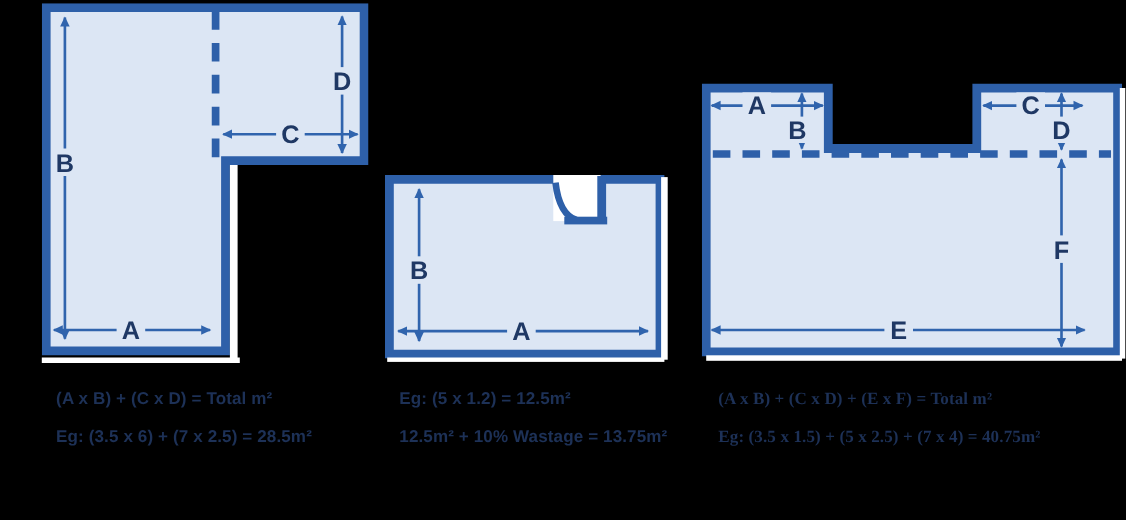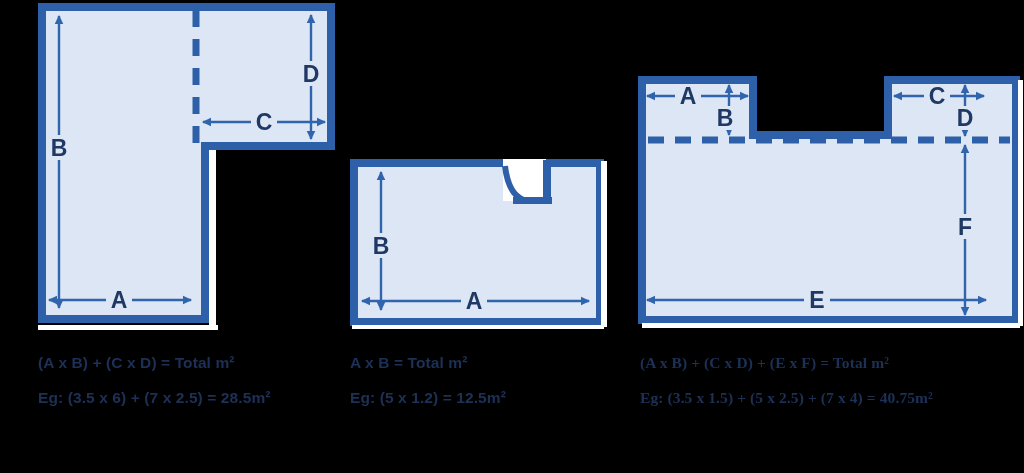--- a/index.html
+++ b/index.html
@@ -8,21 +8,21 @@
   .d1{left:38px;top:3px;width:297px;height:322px;}
   .d2{left:350px;top:159px;width:256px;height:167px;}
   .d3{left:638px;top:76px;width:382px;height:248px;}
   figure.diagram svg{display:block;width:100%;height:100%;}
   .room{fill:#dce6f4;stroke:#2e60a9;stroke-width:8;stroke-linejoin:miter;}
   .dash{stroke:#2e60a9;stroke-width:7;fill:none;}
   .arrow{stroke:#3064ad;stroke-width:2.4;fill:none;}
   .patch{fill:#dce6f4;stroke:none;}
   .dimlabel{font:600 23px "Liberation Sans",sans-serif;fill:#1f3864;text-anchor:middle;}
   .doorline{stroke:#2e60a9;fill:none;}
-  .formulas{position:absolute;font:700 15.5px "Liberation Sans",sans-serif;color:#1d3157;letter-spacing:.1px;}
+  .formulas{position:absolute;font:700 15.5px "Liberation Sans",sans-serif;color:#1d3157;letter-spacing:.1px;margin-left:13px;}
   .formulas p{margin:0;height:35px;line-height:35px;white-space:nowrap;}
   .f1{left:38px;top:345px;}
   .f2{left:350px;top:345px;}
   .f3{left:640px;top:345px;font-family:Liberation Serif, serif;}
   .artifact{position:absolute;background:#ffffff;}
 </style>
 </head>
 <body>
 
 <div class="canvas">
@@ -107,22 +107,22 @@
       <rect class="patch" x="166" y="212" width="26" height="24"></rect>
       <text class="dimlabel" x="179" y="232">E</text>
     </svg>
   </figure>
 
   <div class="formulas f1">
     <p>(A x B) + (C x D) = Total m²</p>
     <p>Eg: (3.5 x 6) + (7 x 2.5) = 28.5m²</p>
   </div>
   <div class="formulas f2">
-    <p>A x B = Total m²</p>
     <p>Eg: (5 x 1.2) = 12.5m²</p>
+    <p>12.5m² + 10% Wastage = 13.75m²</p>
   </div>
   <div class="formulas f3">
     <p>(A x B) + (C x D) + (E x F) = Total m²</p>
     <p>Eg: (3.5 x 1.5) + (5 x 2.5) + (7 x 4) = 40.75m²</p>
   </div>
 
   <div class="artifact" style="left:209px;top:150px;width:7px;height:180px;"></div>
   <div class="artifact" style="left:38px;top:325px;width:180px;height:5px;"></div>
   <div class="artifact" style="left:601px;top:161px;width:6px;height:166px;"></div>
   <div class="artifact" style="left:352px;top:325px;width:252px;height:4px;"></div>

